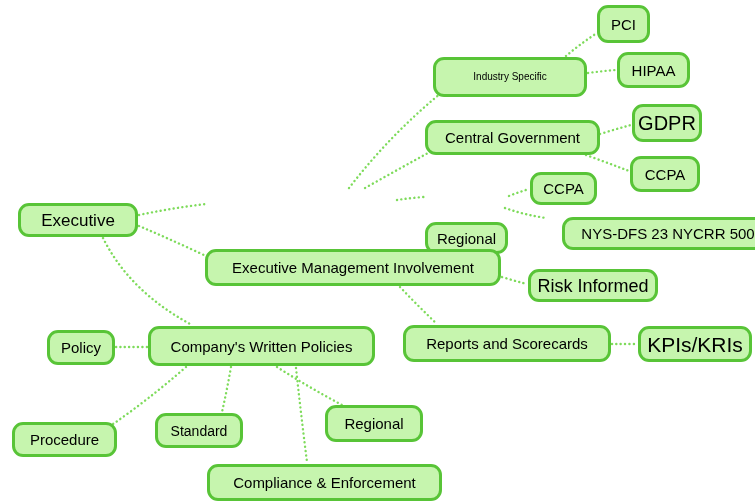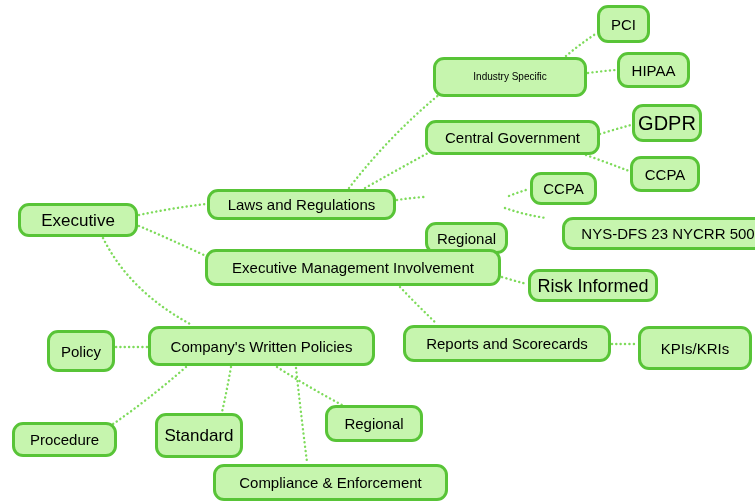--- a/index.html
+++ b/index.html
@@ -77,34 +77,33 @@
       <path d="M400,287 Q418,306 437,324"></path>
       <path d="M612,344 Q624,344 637,344"></path>
       <path d="M147,347 Q131,347 116,347"></path>
       <path d="M186,367 Q148,400 113,424"></path>
       <path d="M231,367 Q227,390 222,412"></path>
       <path d="M277,367 Q310,388 344,406"></path>
       <path d="M296,368 Q301,415 307,462"></path>
     </svg>
   <div class="node-layer">
       <div class="node" style="left: 18px; top: 203px; width: 120px; height: 34px; font-size: 17px;">Executive</div>
-      <div class="node" style="left: 207px; top: 189px; width: 189px; height: 31px; font-size: 15px;">Laws and Regulations</div>
       <div class="node" style="left: 433px; top: 57px; width: 154px; height: 40px; font-size: 10px;">Industry Specific</div>
       <div class="node" style="left: 597px; top: 5px; width: 53px; height: 38px; font-size: 15px;">PCI</div>
       <div class="node" style="left: 425px; top: 120px; width: 175px; height: 35px; font-size: 15px;">Central Government</div>
       <div class="node" style="left: 617px; top: 52px; width: 73px; height: 36px; font-size: 15px;">HIPAA</div>
       <div class="node" style="left: 632px; top: 104px; width: 70px; height: 38px; font-size: 20px;">GDPR</div>
       <div class="node" style="left: 630px; top: 156px; width: 70px; height: 36px; font-size: 15px;">CCPA</div>
       <div class="node" style="left: 425px; top: 182px; width: 83px; height: 32px; font-size: 15px; margin-top: 40px;">Regional</div>
       <div class="node" style="left: 530px; top: 172px; width: 67px; height: 33px; font-size: 15px;">CCPA</div>
       <div class="node" style="left: 562px; top: 217px; width: 212px; height: 33px; font-size: 15px;">NYS-DFS 23 NYCRR 500</div>
       <div class="node" style="left: 205px; top: 249px; width: 296px; height: 37px; font-size: 15px;">Executive Management Involvement</div>
       <div class="node" style="left: 528px; top: 269px; width: 130px; height: 33px; font-size: 18px;">Risk Informed</div>
       <div class="node" style="left: 403px; top: 325px; width: 208px; height: 37px; font-size: 15px;">Reports and Scorecards</div>
-      <div class="node" style="left: 638px; top: 326px; width: 114px; height: 44px; font-size: 15px;">KPIs/KRIs</div>
-      <div class="node" style="left: 47px; top: 330px; width: 68px; height: 42px; font-size: 15px;">Policy</div>
+      <div class="node" style="left: 638px; top: 326px; width: 114px; height: 36px; font-size: 21px;">KPIs/KRIs</div>
+      <div class="node" style="left: 47px; top: 330px; width: 68px; height: 35px; font-size: 15px;">Policy</div>
       <div class="node" style="left: 148px; top: 326px; width: 227px; height: 40px; font-size: 15px;">Company's Written Policies</div>
       <div class="node" style="left: 12px; top: 422px; width: 105px; height: 35px; font-size: 15px;">Procedure</div>
-      <div class="node" style="left: 155px; top: 413px; width: 88px; height: 45px; font-size: 17px;">Standard</div>
+      <div class="node" style="left: 155px; top: 413px; width: 88px; height: 35px; font-size: 14px;">Standard</div>
       <div class="node" style="left: 325px; top: 405px; width: 98px; height: 37px; font-size: 15px;">Regional</div>
-      <div class="node" style="left: 213px; top: 464px; width: 235px; height: 37px; font-size: 15px;">Compliance &amp; Enforcement</div>
+      <div class="node" style="left: 207px; top: 464px; width: 235px; height: 37px; font-size: 15px;">Compliance &amp; Enforcement</div>
     </div>
 </div>
 
 </body></html>

